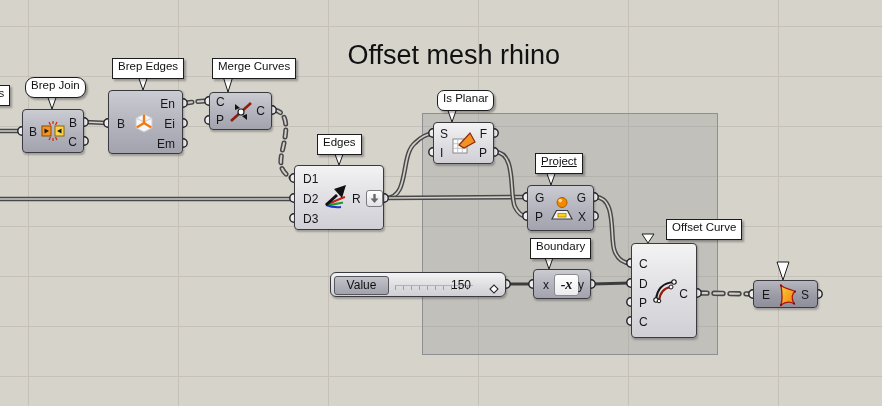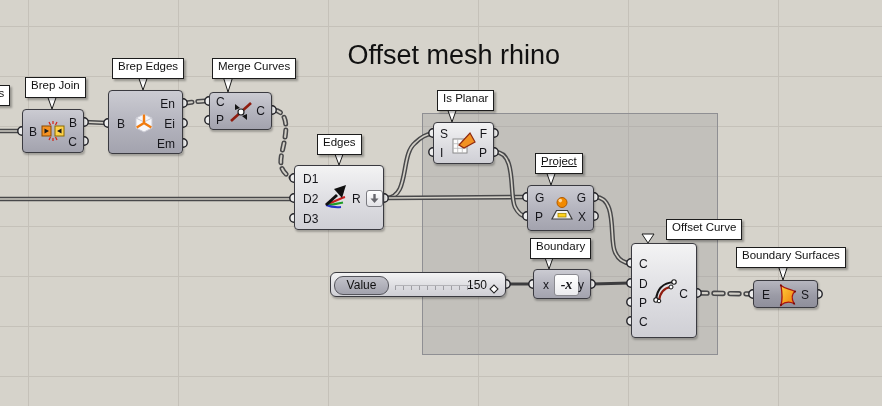--- a/index.html
+++ b/index.html
@@ -42,31 +42,31 @@
     background:linear-gradient(180deg,#ffffff,#e2e2e6);box-sizing:border-box;
   }
   .neg-box{
     position:absolute;left:20px;top:4px;width:25px;height:22px;border:1px solid #8a8a90;
     border-radius:3px;background:linear-gradient(180deg,#ffffff,#ececef);box-sizing:border-box;
     text-align:center;font-family:"Liberation Serif",serif;font-style:italic;font-weight:bold;
     font-size:14px;line-height:20px;color:#15151a;
   }
   .slider-name{
     position:absolute;left:3px;top:3px;width:55px;height:19px;box-sizing:border-box;
-    border:1px solid #55555c;border-radius:9px;
+    border:1px solid #55555c;border-radius:3px;
     background:linear-gradient(180deg,#c2c2ca 0%,#a2a2ad 100%);
     text-align:center;font-size:12px;line-height:17px;color:#111;
   }
   .slider-track{
     position:absolute;left:64px;top:12px;width:78px;height:5px;
     border-top:1px solid #b2b2b6;
     background-image:repeating-linear-gradient(90deg,#9e9ea4 0,#9e9ea4 1px,transparent 1px,transparent 8px);
     background-size:100% 4px;background-repeat:no-repeat;
   }
-  .slider-value{position:absolute;left:120px;top:5px;width:36px;text-align:right;font-size:12px;color:#111;}
+  .slider-value{position:absolute;left:120px;top:5px;width:36px;text-align:left;font-size:12px;color:#111;}
   .comp-z{z-index:4;}
 </style>
 </head>
 <body>
 
 <div id="canvas">
 
   <div class="group-rect"></div>
 
   <svg class="layer" width="882" height="406">
@@ -163,21 +163,21 @@
       <circle cx="697" cy="293" r="4.2"></circle>
       <circle cx="753" cy="294" r="4.2"></circle>
       <circle cx="818" cy="294" r="4.2"></circle>
     </g>
   </svg>
 
   <div id="title">Offset mesh rhino</div>
 
   <div class="tip" style="left:-14px;top:85px;">es</div>
 
-  <div class="tip" style="left:25px;top:77px;">Brep Join</div>
+  <div class="tip" style="left:25px;top:77px;border-radius:9px;">Brep Join</div>
   <div class="comp comp-z" style="left:22px;top:109px;width:62px;height:44px;">
     <span class="pl" style="left:6px;top:15px;">B</span>
     <span class="pl r" style="right:6px;top:6px;">B</span>
     <span class="pl r" style="right:6px;top:25px;">C</span>
     <span class="icon" style="left:16px;top:9px;">
       <svg width="28" height="24" viewBox="0 0 28 24">
         <g stroke="#d42314" stroke-width="1.2" fill="none">
           <path d="M14,2 L14,5 M10,3 L11.5,6 M18,3 L16.5,6 M14,22 L14,19 M10,21 L11.5,18 M18,21 L16.5,18"></path>
         </g>
         <rect x="3" y="7" width="9" height="10" fill="#f59222" stroke="#8a4a00"></rect>
@@ -234,21 +234,21 @@
       </svg>
     </span>
     <span class="flatten-btn" style="left:71px;top:24px;">
       <svg width="15" height="15" viewBox="0 0 15 15">
         <path d="M7.5,3 L7.5,8" stroke="#66666c" stroke-width="2.4" fill="none"></path>
         <polygon points="3.5,7.5 11.5,7.5 7.5,12" fill="#66666c"></polygon>
       </svg>
     </span>
   </div>
 
-  <div class="tip" style="left:437px;top:90px;">Is Planar</div>
+  <div class="tip" style="left:437px;top:90px;border-radius:7px;">Is Planar</div>
   <div class="comp light comp-z" style="left:433px;top:122px;width:61px;height:42px;">
     <span class="pl" style="left:6px;top:4px;">S</span>
     <span class="pl" style="left:6px;top:23px;">I</span>
     <span class="pl r" style="right:6px;top:4px;">F</span>
     <span class="pl r" style="right:6px;top:23px;">P</span>
     <span class="icon" style="left:16px;top:7px;">
       <svg width="28" height="27" viewBox="0 0 28 27">
         <rect x="3" y="9" width="14" height="14" fill="#fdfdfd" stroke="#8a8a8a" stroke-width="1"></rect>
         <path d="M3,13.7 H17 M3,18.3 H17 M7.7,9 V23 M12.3,9 V23" stroke="#b8b8b8" stroke-width="0.8" fill="none"></path>
         <polygon points="9,15 20,3 25,12 14,18" fill="#f29222" stroke="#8f2a10" stroke-width="1.2"></polygon>
@@ -302,21 +302,20 @@
         <path d="M7,25 C8,13 14,8 25,7" stroke="#141414" stroke-width="2.2" fill="none"></path>
         <path d="M10,26 C11,17 15,13 22,12" stroke="#8f1d10" stroke-width="2.2" fill="none"></path>
         <circle cx="7" cy="25" r="2.2" fill="#fff" stroke="#141414" stroke-width="1.1"></circle>
         <circle cx="25" cy="7" r="2.2" fill="#fff" stroke="#141414" stroke-width="1.1"></circle>
         <circle cx="22" cy="12" r="2" fill="#fff" stroke="#141414" stroke-width="1"></circle>
         <circle cx="10" cy="26" r="1.8" fill="#fff" stroke="#141414" stroke-width="1"></circle>
       </svg>
     </span>
   </div>
 
-  <div class="tip" style="left:736px;top:247px;">Boundary Surfaces</div>
   <div class="comp dark comp-z" style="left:753px;top:280px;width:65px;height:28px;">
     <span class="pl" style="left:8px;top:7px;">E</span>
     <span class="pl r" style="right:8px;top:7px;">S</span>
     <span class="icon" style="left:20px;top:2px;">
       <svg width="26" height="24" viewBox="0 0 26 24">
         <defs>
           <linearGradient id="bsg" x1="0" y1="0" x2="1" y2="1">
             <stop offset="0" stop-color="#ffcf3c"></stop>
               <stop offset="1" stop-color="#f07d0a"></stop>
           </linearGradient>

